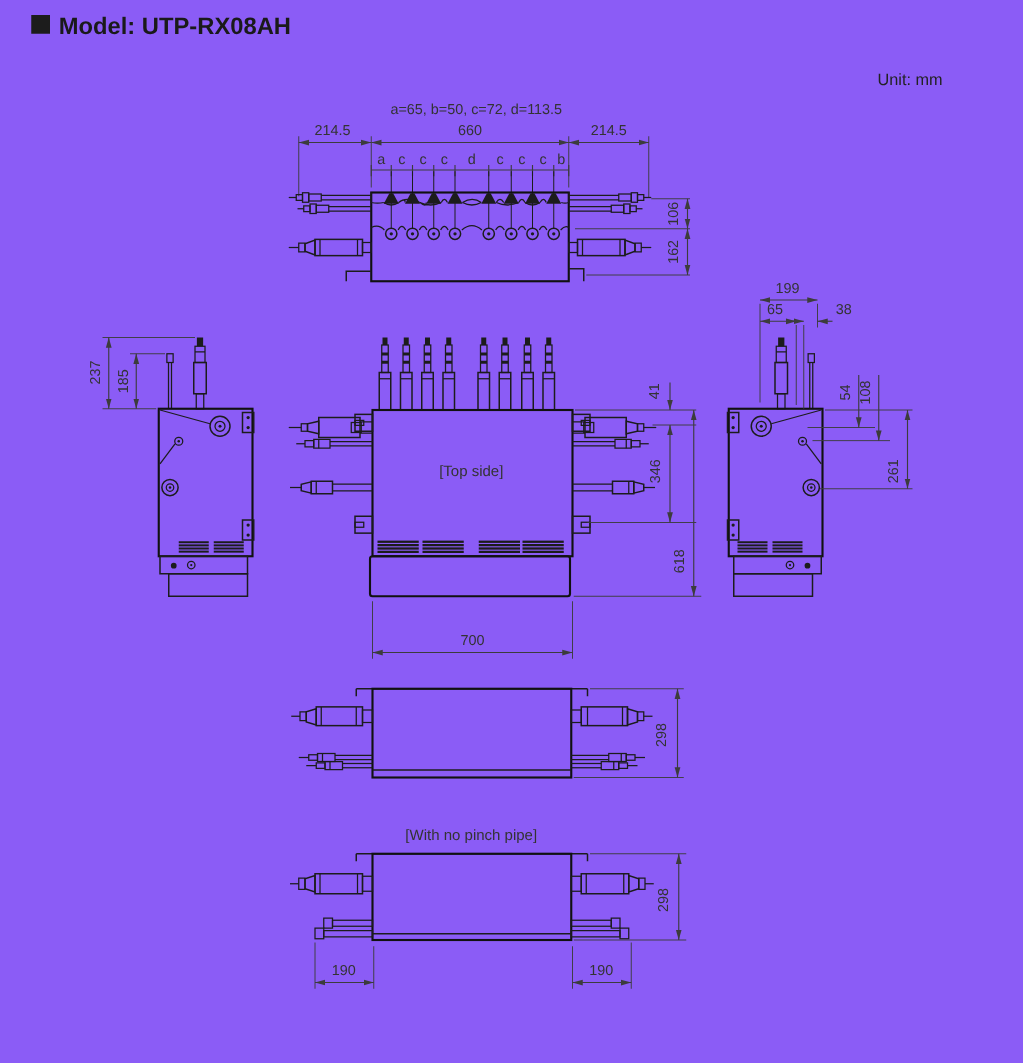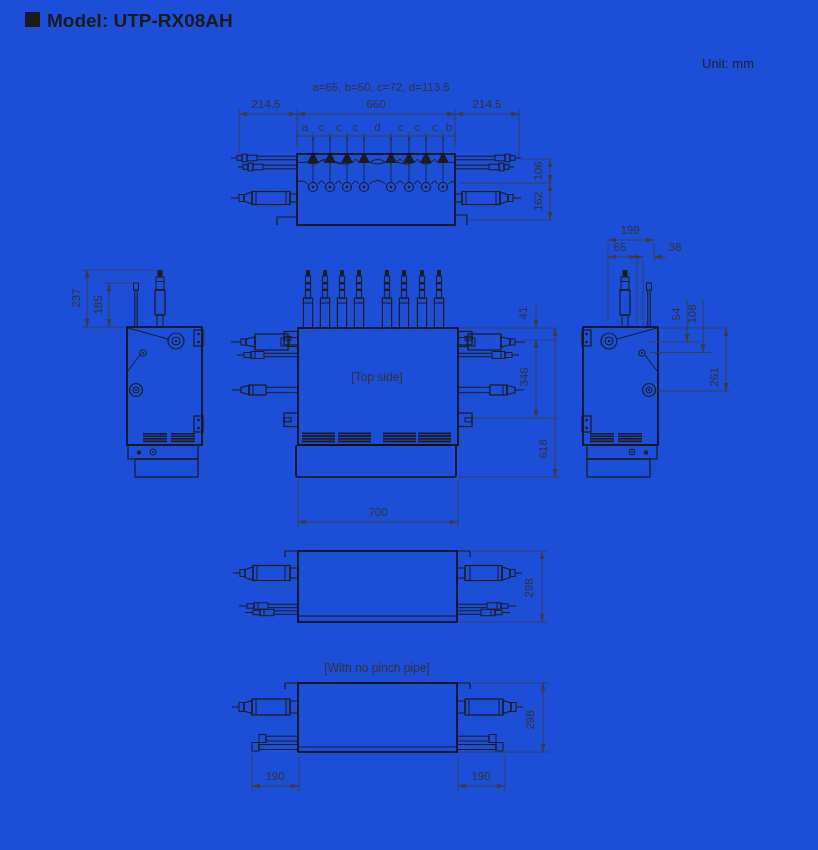--- a/index.html
+++ b/index.html
@@ -1,16 +1,16 @@
 <!DOCTYPE html>
 <html><head>
 <meta charset="utf-8">
 <style>
   html,body{margin:0;padding:0;background:#ffffff;}
-  .page{position:relative;width:818px;height:850px;background:#1d4ed8;overflow:hidden;
+  .page{position:relative;width:818px;height:850px;background:#8b5cf6;overflow:hidden;
         font-family:"Liberation Sans",sans-serif;}
   svg{position:absolute;left:0;top:0;}
   
   .s  {stroke:#1c1c1c;stroke-width:1;fill:none;}
   .s1 {stroke:#1c1c1c;stroke-width:1.2;fill:none;}
   .s2 {stroke:#111;stroke-width:1.7;fill:none;}
   .f  {fill:#1c1c1c;stroke:none;}
   .d  {stroke:#3c3c3c;stroke-width:0.9;fill:none;}
   .dl {stroke:#3c3c3c;stroke-width:0.75;fill:none;}
   .thin{stroke:#1c1c1c;stroke-width:0.8;fill:none;}

